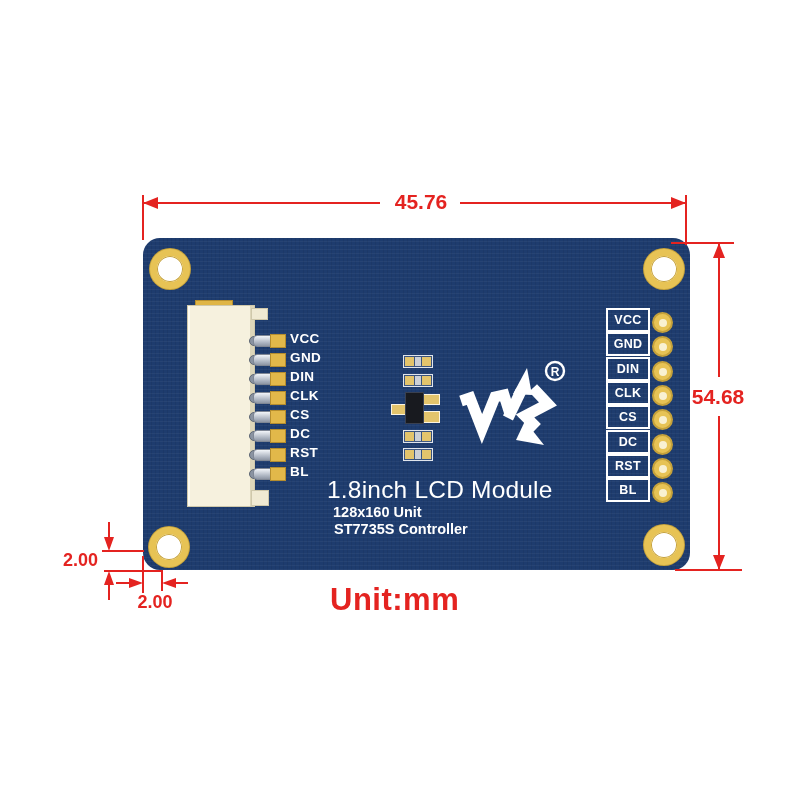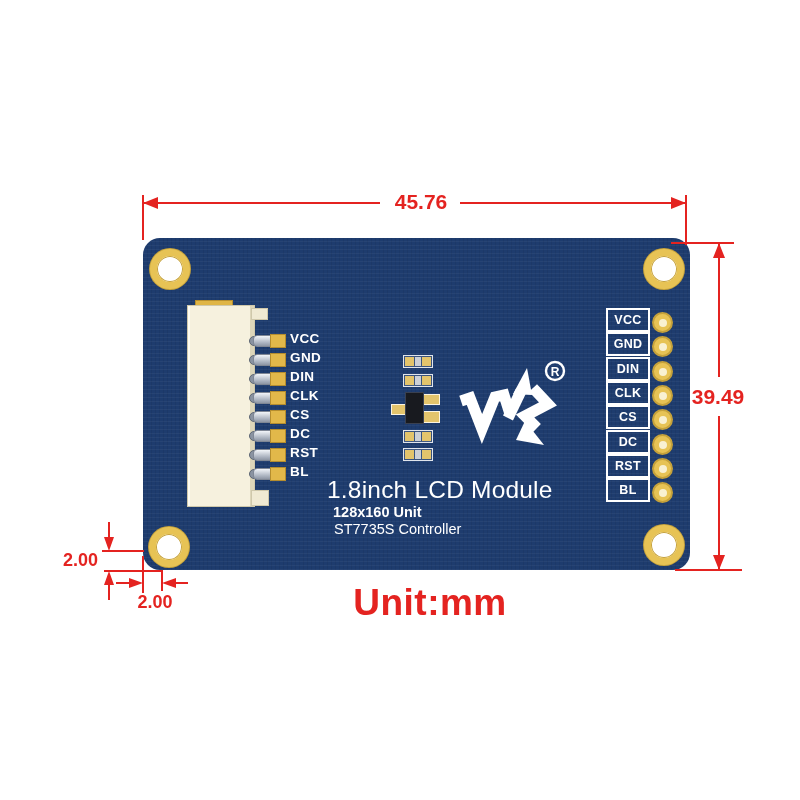--- a/index.html
+++ b/index.html
@@ -35,36 +35,36 @@
   .tr-body{position:absolute;left:262px;top:154px;width:17px;height:30px;background:#181a1f;border:1px solid #394050;}
   .tr-pad{position:absolute;background:#e3c46c;border:1px solid rgba(255,255,255,.8);}
   .tr-left{left:248px;top:166px;width:14px;height:9px;}
   .tr-rt{left:280px;top:156px;width:15px;height:9px;}
   .tr-rb{left:280px;top:173px;width:15px;height:10px;}
   
   .logo{position:absolute;left:312px;top:122px;width:112px;height:86px;}
   
   .title{position:absolute;left:184px;top:238px;color:#fff;font-size:24.5px;font-weight:normal;letter-spacing:.2px;}
   .sub1{position:absolute;left:190px;top:266px;color:#fff;font-size:14.5px;font-weight:bold;}
-  .sub2{position:absolute;left:191px;top:283px;color:#fff;font-size:14.5px;font-weight:normal;}
+  .sub2{position:absolute;left:191px;top:283px;color:#fff;font-size:14.5px;font-weight:bold;}
   
   .hdr-box{position:absolute;left:463px;width:44px;height:24px;box-sizing:border-box;border:2px solid #fff;
            color:#fff;font-size:12.5px;font-weight:bold;text-align:center;line-height:20px;letter-spacing:.3px;}
   .pad{position:absolute;width:21px;height:21px;box-sizing:border-box;border-radius:50%;
        background:#e7c355;border:2px solid #c5a13a;}
   .pad .pad-hole{position:absolute;left:50%;top:50%;width:8px;height:8px;margin:-4px 0 0 -4px;
        border-radius:50%;background:#f9f1d2;}
   
   .dims{position:absolute;left:0;top:0;z-index:5;pointer-events:none;}
   .dim-label{position:absolute;z-index:6;color:#e42320;font-weight:bold;}
   .lbl-w{left:383px;top:190px;width:76px;text-align:center;font-size:21px;}
   .lbl-h{left:687px;top:385px;width:62px;text-align:center;font-size:21px;}
   .lbl-ov{left:48px;top:550px;width:50px;text-align:right;font-size:18px;}
   .lbl-oh{left:123px;top:592px;width:64px;text-align:center;font-size:18px;}
-  .unit{left:330px;top:582px;width:200px;text-align:center;font-size:37px;letter-spacing:.5px;}
+  .unit{left:330px;top:582px;width:200px;font-size:31px;letter-spacing:.5px;}
 </style>
 </head>
 <body>
 
 <div class="canvas">
 
   <div class="board">
 
     <div class="hole" style="left:7px;top:11px"></div>
     <div class="hole" style="left:501px;top:11px"></div>
@@ -231,18 +231,18 @@
       <polygon points="719,243 713,258 725,258"></polygon>
       <polygon points="719,570 713,555 725,555"></polygon>
       <polygon points="109,551 104,537 114,537"></polygon>
       <polygon points="109,571 104,585 114,585"></polygon>
       <polygon points="143,583 129,578 129,588"></polygon>
       <polygon points="162,583 176,578 176,588"></polygon>
     </g>
   </svg>
 
   <div class="dim-label lbl-w">45.76</div>
-  <div class="dim-label lbl-h">39.49</div>
+  <div class="dim-label lbl-h">54.68</div>
   <div class="dim-label lbl-ov">2.00</div>
   <div class="dim-label lbl-oh">2.00</div>
   <div class="dim-label unit">Unit:mm</div>
 
 </div>
 
 </body></html>

